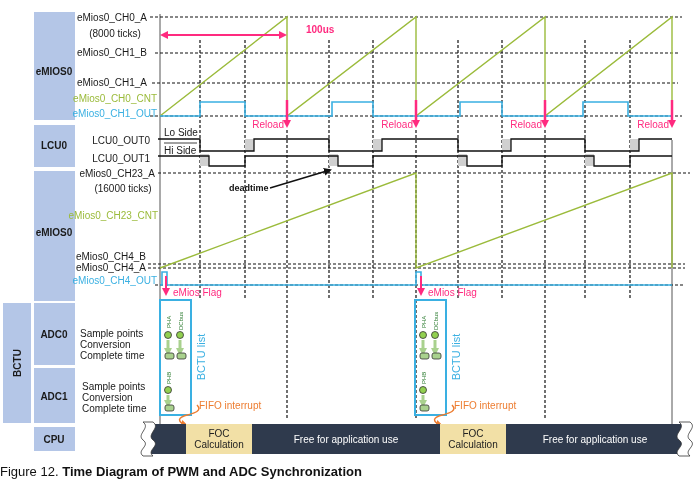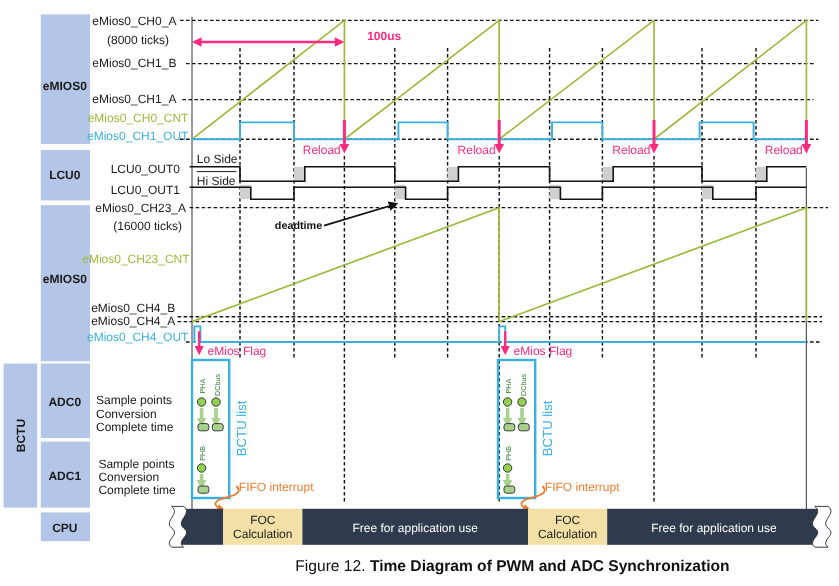--- a/index.html
+++ b/index.html
@@ -1,20 +1,20 @@
 <!DOCTYPE html>
 <html><head>
 <meta charset="utf-8">
 <style>
   html, body { margin:0; padding:0; background:#ffffff; }
   body { width:699px; height:488px; position:relative; overflow:hidden; font-family:"Liberation Sans", sans-serif; }
   svg { position:absolute; left:0; top:0; }
   .lbl { font-family:"Liberation Sans", sans-serif; font-size:10px; fill:#1a1a1a; }
   .grp { font-family:"Liberation Sans", sans-serif; font-size:10px; font-weight:bold; fill:#1a1a1a; }
-  .caption { position:absolute; left:0; width:608px; top:464px; text-align:right; font-size:13px; color:#111; font-family:"Liberation Sans", sans-serif; }
+  .caption { position:absolute; left:0; width:608px; top:464px; text-align:left; font-size:13px; color:#111; font-family:"Liberation Sans", sans-serif; }
   .caption b { font-weight:bold; }
 </style>
 </head>
 <body>
 
 <svg id="diagram" width="699" height="488" viewBox="0 0 699 488" xmlns="http://www.w3.org/2000/svg">
   <defs>
     <marker id="mag-arrow" markerWidth="8" markerHeight="8" refX="4" refY="4" orient="auto" markerUnits="userSpaceOnUse">
       <path d="M0,0 L8,4 L0,8 z" fill="#ff2a7f"></path>
     </marker>

